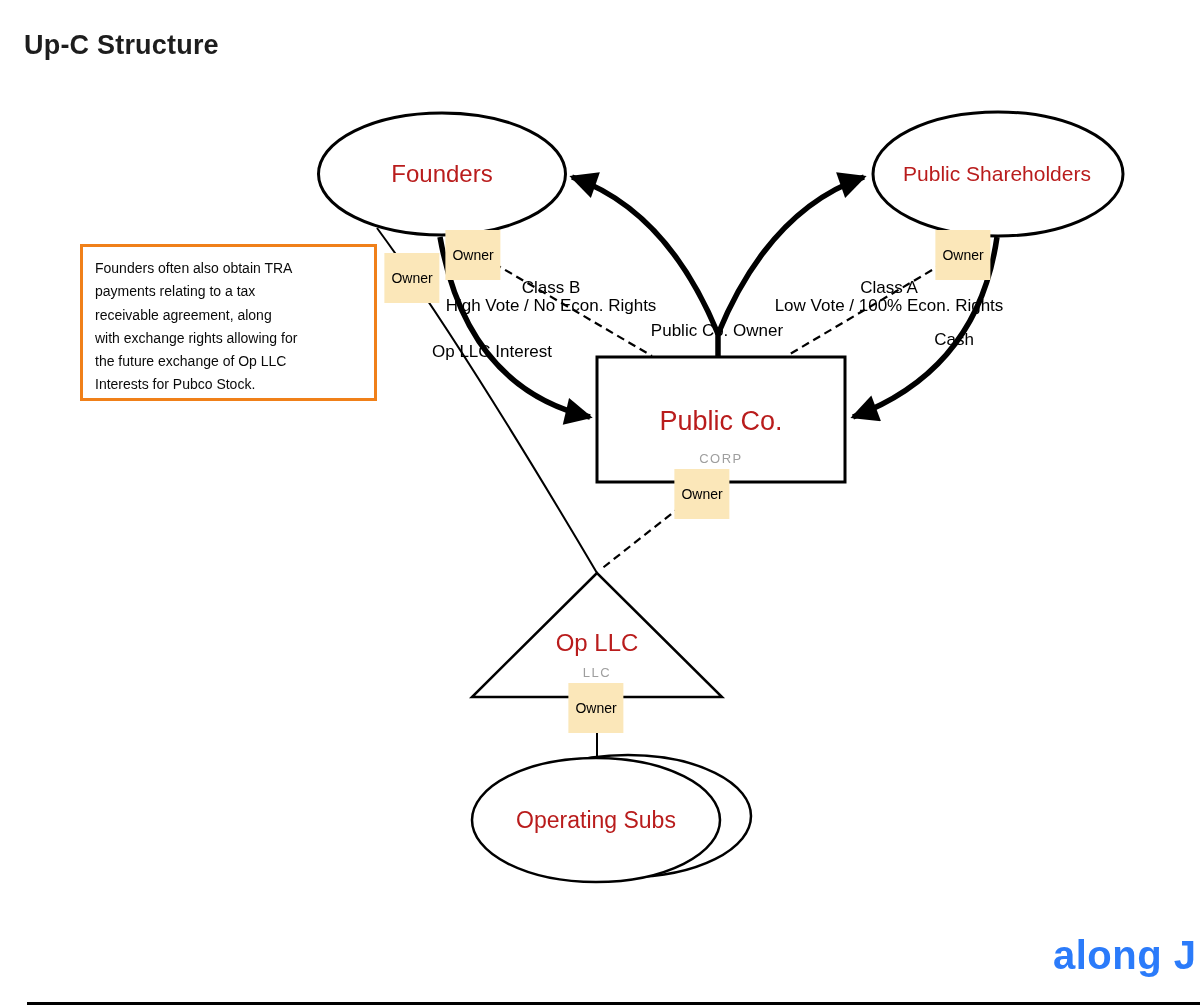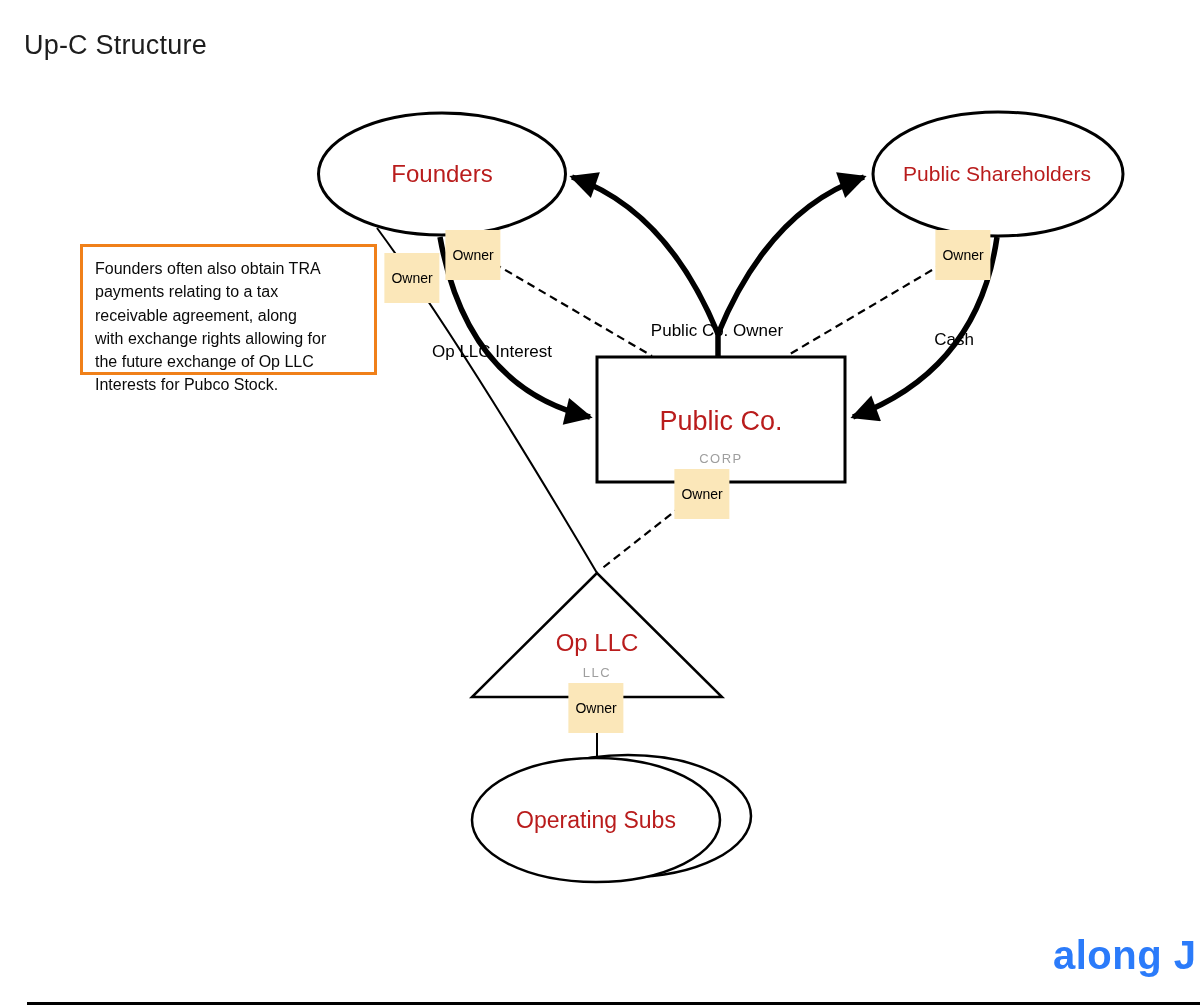--- a/index.html
+++ b/index.html
@@ -3,34 +3,34 @@
 <meta charset="utf-8">
 <style>
   html,body{margin:0;padding:0;background:#fff;}
   .canvas{
     position:relative;width:1200px;height:1007px;background:#ffffff;overflow:hidden;
     font-family:"Liberation Sans", sans-serif;color:#000;
   }
   .canvas svg{position:absolute;left:0;top:0;}
   .abs{position:absolute;}
   .ctr{transform:translate(-50%,-50%);white-space:nowrap;text-align:center;}
-  .page-title{font-size:27px;font-weight:400;color:#1d1d1d;letter-spacing:.2px;}
+  .page-title{font-size:27px;font-weight:700;color:#1d1d1d;letter-spacing:.2px;}
   .node-label{font-size:24px;color:#b91c1c;}
   .node-label.sm{font-size:21px;}
   .node-label.md{font-size:23px;}
   .node-label.lg{font-size:27px;}
   .sub-label{font-size:13px;color:#9e9e9e;letter-spacing:1.5px;}
   .edge-label{font-size:17px;color:#000;line-height:18px;}
   .badge{
     background:#fbe7b9;font-size:14px;color:#000;padding:17px 7px;line-height:16px;
   }
   .note-box{
-    left:80px;top:244px;width:297px;height:131px;box-sizing:border-box;
+    left:80px;top:244px;width:297px;height:157px;box-sizing:border-box;
     border:3px solid #f08019;background:#fff;padding:10px 12px;
-    font-size:16px;line-height:23.3px;white-space:pre-line;color:#0a0a0a;
+    font-size:14px;line-height:23.3px;white-space:pre-line;color:#0a0a0a;
   }
   .logo{font-size:40px;font-weight:700;color:#2b7bfa;letter-spacing:.5px;}
   .bottom-rule{left:27px;top:1002px;width:1173px;height:3px;background:#000;}
 </style>
 </head>
 <body>
 
 <div class="canvas">
 
   <svg width="1200" height="1007" viewBox="0 0 1200 1007">
@@ -71,20 +71,28 @@
 Interests for Pubco Stock.</div>
 
   <div class="abs ctr node-label" style="left:442px;top:174px;">Founders</div>
   <div class="abs ctr node-label sm" style="left:997px;top:174px;">Public Shareholders</div>
   <div class="abs ctr node-label lg" style="left:721px;top:421px;">Public Co.</div>
   <div class="abs ctr sub-label" style="left:721px;top:458px;">CORP</div>
   <div class="abs ctr node-label" style="left:597px;top:643px;">Op LLC</div>
   <div class="abs ctr sub-label" style="left:597px;top:672px;">LLC</div>
   <div class="abs ctr node-label md" style="left:596px;top:820px;">Operating Subs</div>
 
+  <div class="abs ctr edge-label" style="left:551px;top:297px;">
+    <div>Class B</div>
+    <div>High Vote / No Econ. Rights</div>
+  </div>
+  <div class="abs ctr edge-label" style="left:889px;top:297px;">
+    <div>Class A</div>
+    <div>Low Vote / 100% Econ. Rights</div>
+  </div>
   <div class="abs ctr edge-label" style="left:717px;top:331px;">Public Co. Owner</div>
   <div class="abs ctr edge-label" style="left:492px;top:352px;">Op LLC Interest</div>
   <div class="abs ctr edge-label" style="left:954px;top:340px;">Cash</div>
 
   <div class="abs ctr badge" style="left:473px;top:255px;">Owner</div>
   <div class="abs ctr badge" style="left:412px;top:278px;">Owner</div>
   <div class="abs ctr badge" style="left:963px;top:255px;">Owner</div>
   <div class="abs ctr badge" style="left:702px;top:494px;">Owner</div>
   <div class="abs ctr badge" style="left:596px;top:708px;">Owner</div>
 

